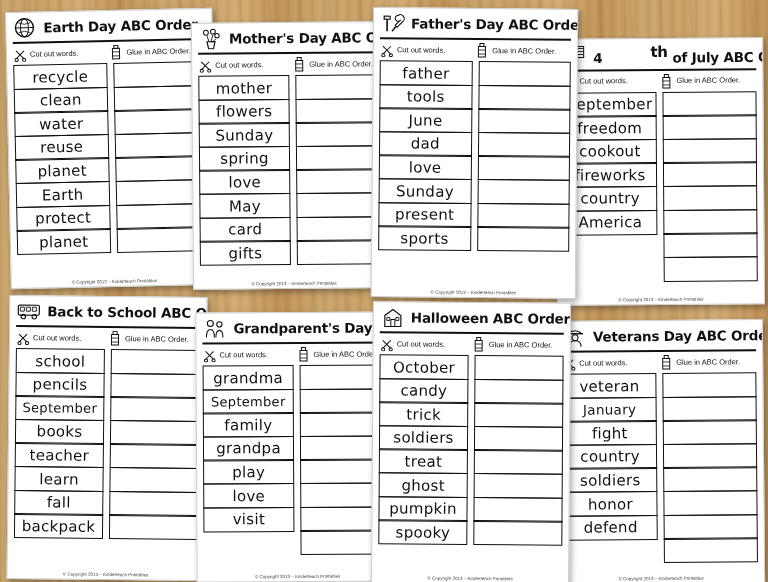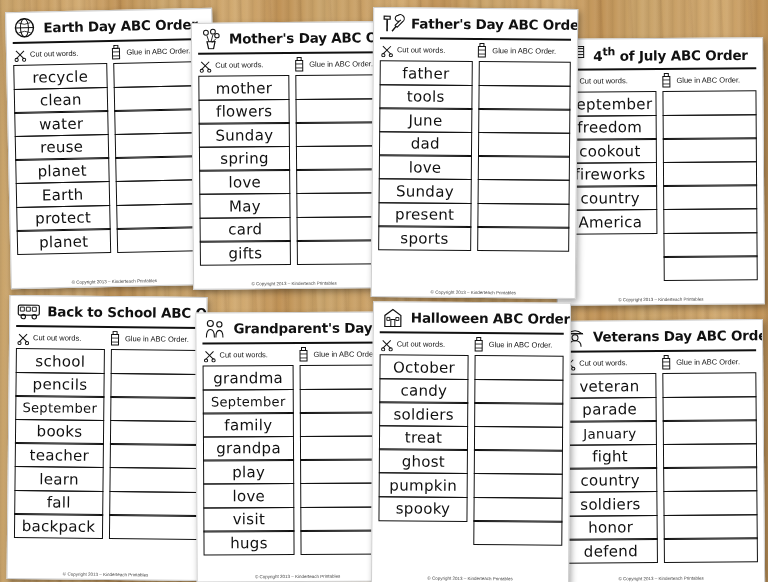--- a/index.html
+++ b/index.html
@@ -61,22 +61,23 @@
   .hdr-icon svg { display: block; }
   .sheet-title {
     font-family: "DejaVu Sans", sans-serif;
     font-weight: bold;
     font-size: 13.5px;
     color: #111;
     white-space: nowrap;
     letter-spacing: -0.2px;
   }
   .sheet-title .sup {
-    font-size: 11px;
+    font-size: 15px;
     vertical-align: super;
+    margin-left: 48px;
   }
   .title-rule {
     height: 2px;
     background: #111;
     margin: 1px 6px 0 6px;
   }
 
   .instr-row {
     display: flex;
     align-items: flex-end;
@@ -506,21 +507,20 @@
   </div>
   <div class="grid">
     <div class="col left">
       <div class="cell">grandma</div>
       <div class="cell" style="font-size:13px">September</div>
       <div class="cell">family</div>
       <div class="cell">grandpa</div>
       <div class="cell">play</div>
       <div class="cell">love</div>
       <div class="cell">visit</div>
-      <div class="cell">hugs</div>
     </div>
     <div class="col right">
       <div class="cell blank"></div>
       <div class="cell blank"></div>
       <div class="cell blank"></div>
       <div class="cell blank"></div>
       <div class="cell blank"></div>
       <div class="cell blank"></div>
       <div class="cell blank"></div>
       <div class="cell blank"></div>
@@ -563,20 +563,21 @@
             <line x1="1.5" y1="11" x2="8.5" y2="11" stroke="#111" stroke-width="0.8"></line>
           </svg>
       </span>
       <span>Glue in ABC Order.</span>
     </span>
   </div>
   <div class="grid">
     <div class="col left">
       <div class="cell">October</div>
       <div class="cell">candy</div>
+      <div class="cell">trick</div>
       <div class="cell">soldiers</div>
       <div class="cell">treat</div>
       <div class="cell">ghost</div>
       <div class="cell">pumpkin</div>
       <div class="cell">spooky</div>
     </div>
     <div class="col right">
       <div class="cell blank"></div>
       <div class="cell blank"></div>
       <div class="cell blank"></div>
@@ -623,21 +624,20 @@
             <line x1="1.5" y1="7" x2="8.5" y2="7" stroke="#111" stroke-width="0.8"></line>
             <line x1="1.5" y1="11" x2="8.5" y2="11" stroke="#111" stroke-width="0.8"></line>
           </svg>
       </span>
       <span>Glue in ABC Order.</span>
     </span>
   </div>
   <div class="grid">
     <div class="col left">
       <div class="cell">veteran</div>
-      <div class="cell">parade</div>
       <div class="cell" style="font-size:13.5px">January</div>
       <div class="cell">fight</div>
       <div class="cell">country</div>
       <div class="cell">soldiers</div>
       <div class="cell">honor</div>
       <div class="cell">defend</div>
     </div>
     <div class="col right">
       <div class="cell blank"></div>
       <div class="cell blank"></div>

